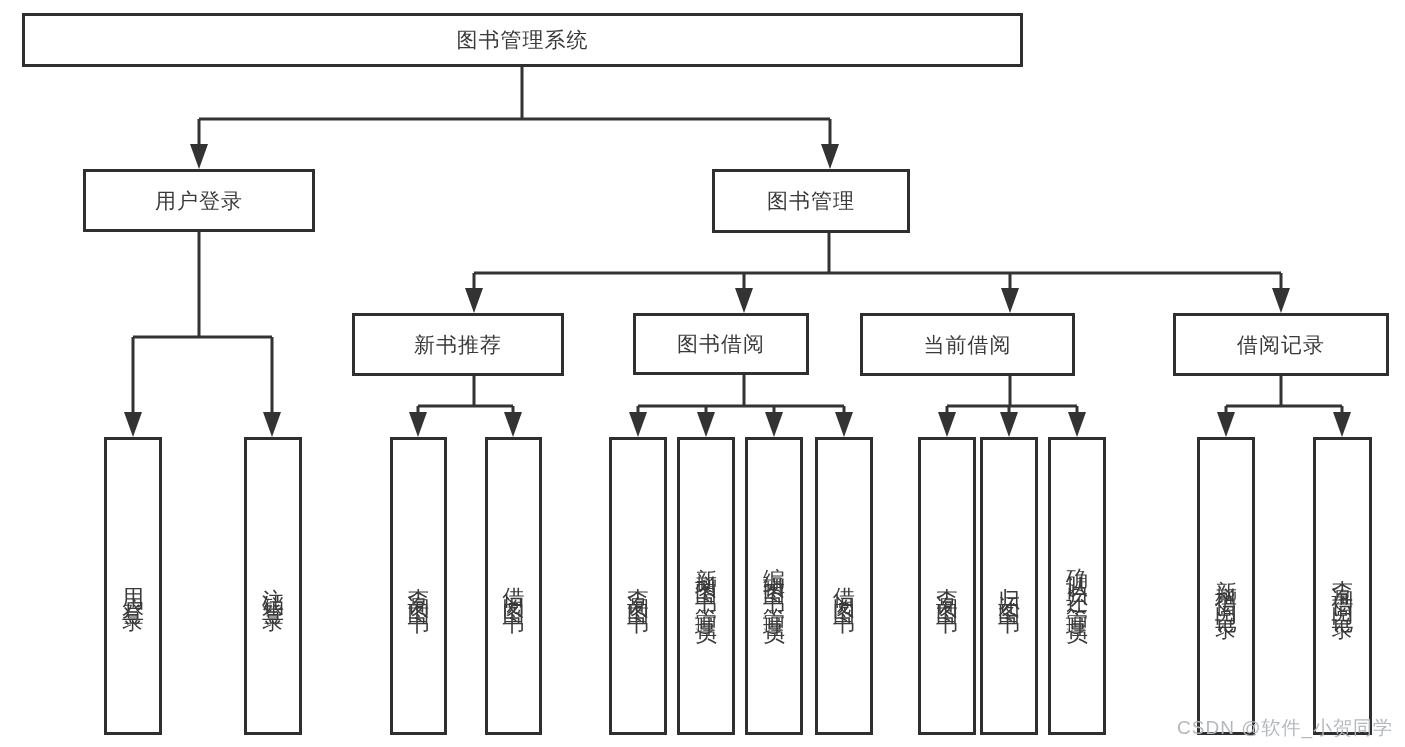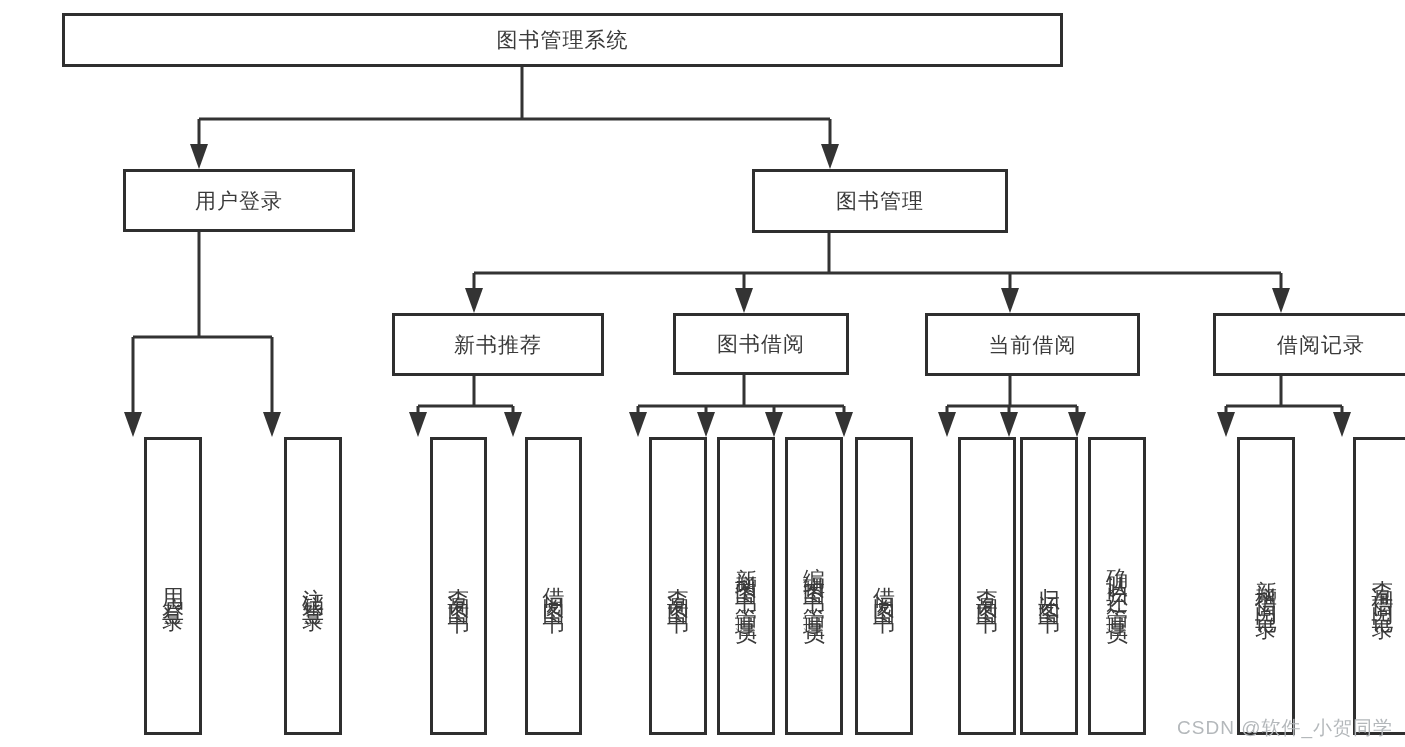--- a/index.html
+++ b/index.html
@@ -18,21 +18,20 @@
   }
   .node {
     position: absolute;
     box-sizing: border-box;
     background: #ffffff;
     border: 3px solid #2f2f2f;
     display: flex;
     align-items: center;
     justify-content: center;
     color: #3a3a3a;
-    margin-left: 40px;
   }
   .hbox span {
     font-size: 21px;
     letter-spacing: 1px;
     white-space: nowrap;
   }
   .vbox { top: 437px; height: 298px; }
   .vbox span {
     writing-mode: vertical-rl;
     text-orientation: mixed;
@@ -118,31 +117,31 @@
     </g>
   </svg>
 
   <div class="node hbox" style="left:22px; top:13px; width:1001px; height:54px;">
     <span>图书管理系统</span>
   </div>
 
   <div class="node hbox" style="left:83px; top:169px; width:232px; height:63px;">
     <span>用户登录</span>
   </div>
-  <div class="node hbox" style="left:712px; top:169px; width:256px; height:64px;">
+  <div class="node hbox" style="left:712px; top:169px; width:198px; height:64px;">
     <span>图书管理</span>
   </div>
 
   <div class="node hbox" style="left:352px; top:313px; width:212px; height:63px;">
     <span>新书推荐</span>
   </div>
   <div class="node hbox" style="left:633px; top:313px; width:176px; height:62px;">
     <span>图书借阅</span>
   </div>
-  <div class="node hbox" style="left:885px; top:313px; width:215px; height:63px;">
+  <div class="node hbox" style="left:860px; top:313px; width:215px; height:63px;">
     <span>当前借阅</span>
   </div>
   <div class="node hbox" style="left:1173px; top:313px; width:216px; height:63px;">
     <span>借阅记录</span>
   </div>
 
   <div class="node vbox" style="left:104px; width:58px;">
     <span>用户登录</span>
   </div>
   <div class="node vbox" style="left:244px; width:58px;">

